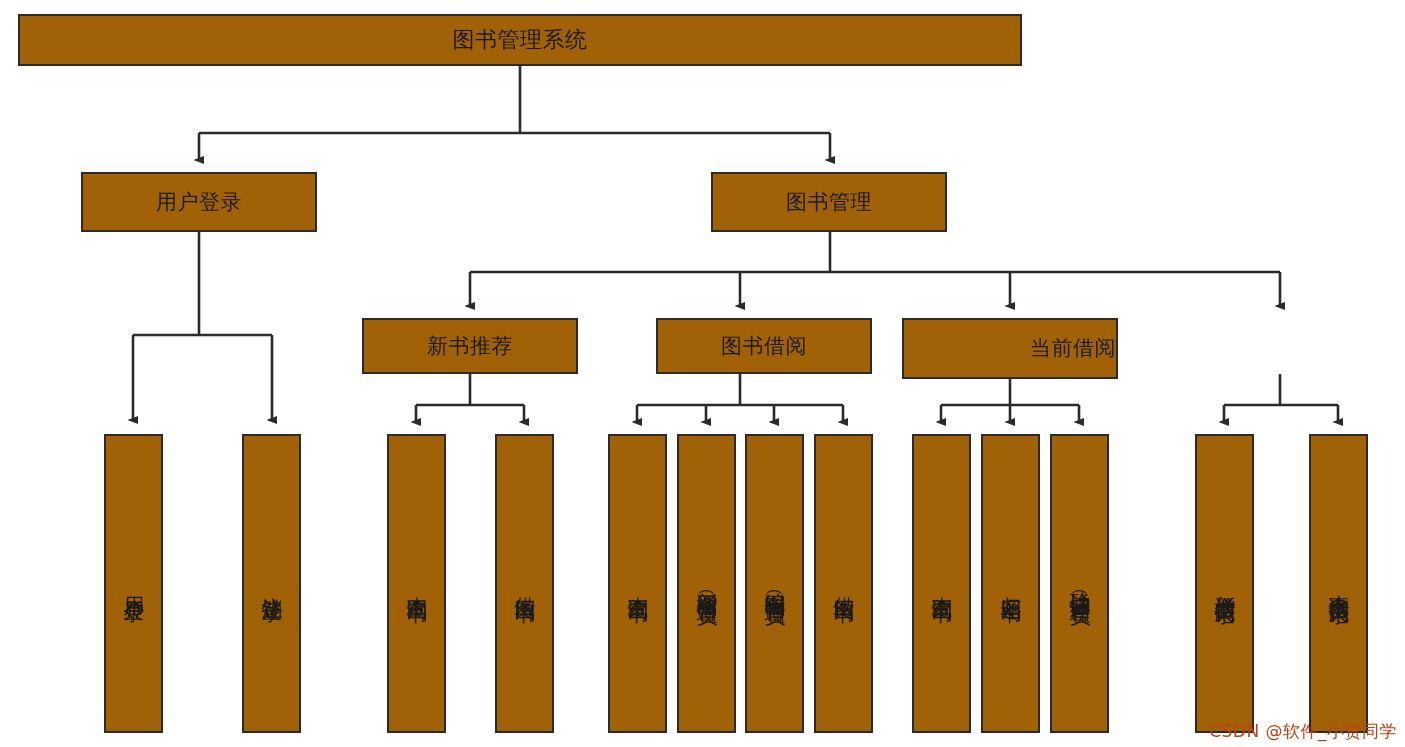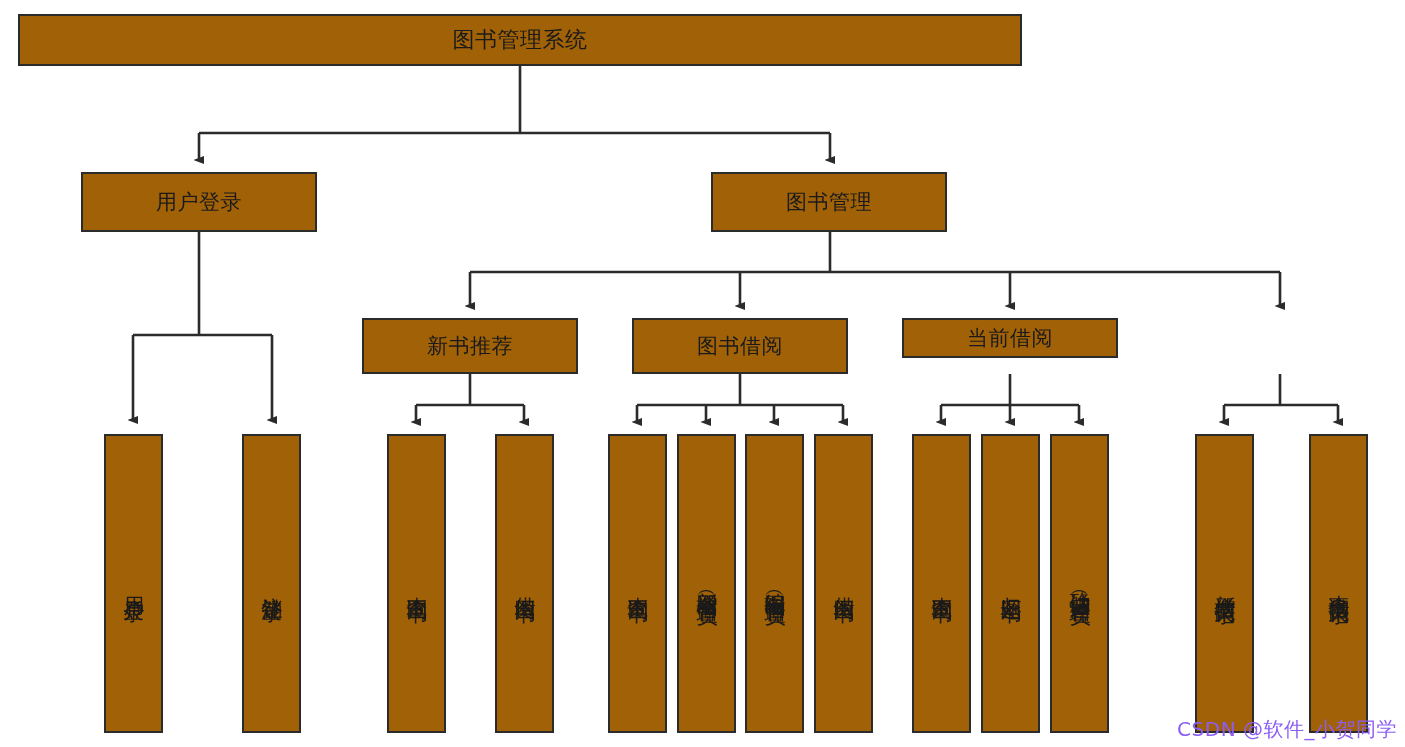--- a/index.html
+++ b/index.html
@@ -55,22 +55,22 @@
     font-size: 22px;
   }
   .node.level2 .node-label,
   .node.level3 .node-label {
     font-size: 21px;
   }
   .watermark {
     position: absolute;
     right: 8px;
     bottom: 4px;
-    color: #8b5cf6;
-    font-size: 20px;
+    color: #c2410c;
+    font-size: 17px;
     letter-spacing: 0.5px;
     z-index: 5;
     white-space: nowrap;
     pointer-events: none;
   }
 </style>
 </head>
 <body>
 
 <div id="diagram-root">
@@ -132,24 +132,24 @@
   <div class="node level2" style="left:81px; top:172px; width:236px; height:60px;">
     <span class="node-label">用户登录</span>
   </div>
   <div class="node level3" style="left:362px; top:318px; width:216px; height:56px;">
     <span class="node-label">新书推荐</span>
   </div>
 
   <div class="node level2" style="left:711px; top:172px; width:236px; height:60px;">
     <span class="node-label">图书管理</span>
   </div>
-  <div class="node level3" style="left:632px; top:318px; width:216px; height:56px;">
+  <div class="node level3" style="left:656px; top:318px; width:216px; height:56px;">
     <span class="node-label">图书借阅</span>
   </div>
-  <div class="node level3" style="left:902px; top:318px; width:216px; height:40px;">
+  <div class="node level3" style="left:902px; top:318px; width:216px; height:61px;justify-content:flex-end;">
     <span class="node-label">当前借阅</span>
   </div>
 
   <div class="node vertical leaf" style="left:104px; top:434px; width:59px; height:299px;">
     <span class="node-label">用户登录</span>
   </div>
   <div class="node vertical leaf" style="left:242px; top:434px; width:59px; height:299px;">
     <span class="node-label">注销登录</span>
   </div>
 

